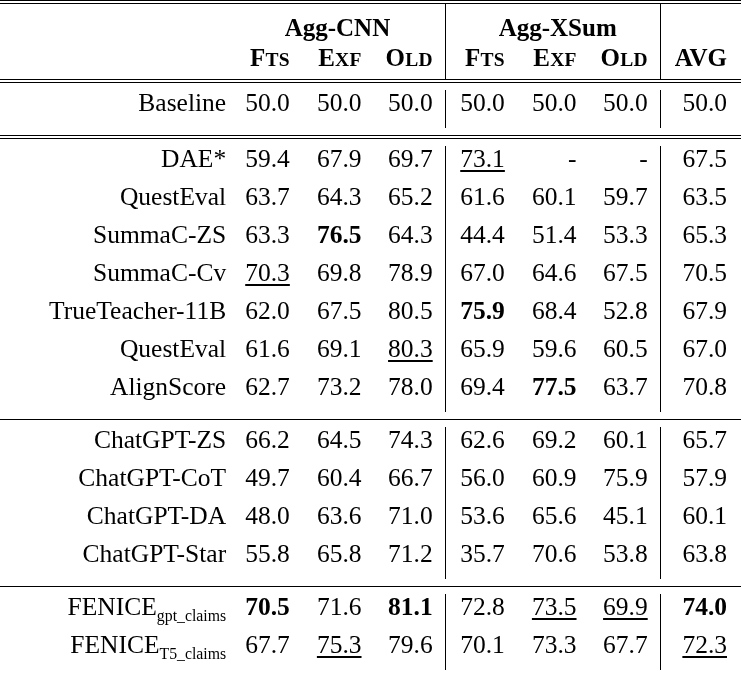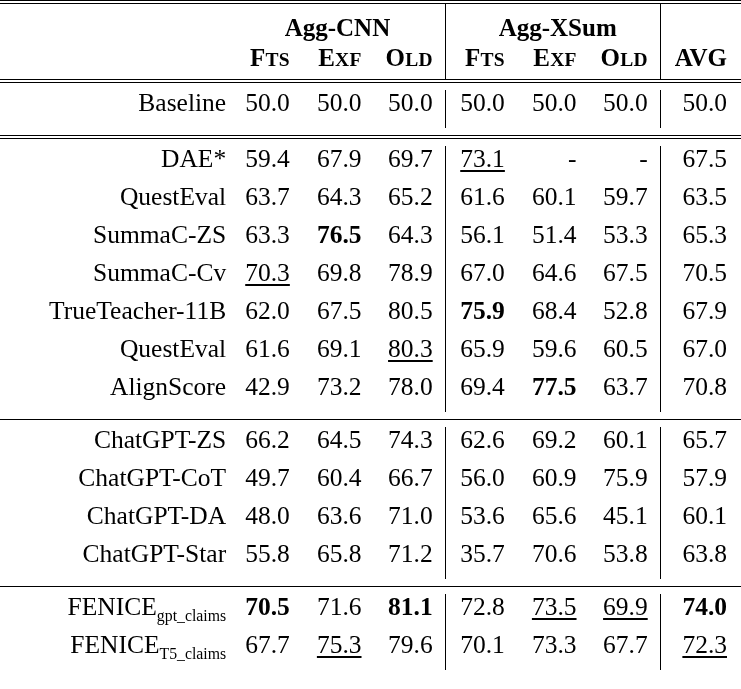--- a/index.html
+++ b/index.html
@@ -197,21 +197,21 @@
           <td class="num vsep-left"><span>61.6</span></td>
           <td class="num"><span>60.1</span></td>
           <td class="num"><span>59.7</span></td>
           <td class="avg vsep-left"><span>63.5</span></td>
         </tr>
         <tr class="datarow">
           <td class="label">SummaC-ZS</td>
           <td class="num"><span>63.3</span></td>
           <td class="num"><span class="bold">76.5</span></td>
           <td class="num"><span>64.3</span></td>
-          <td class="num vsep-left"><span>56.1</span></td>
+          <td class="num vsep-left"><span>44.4</span></td>
           <td class="num"><span>51.4</span></td>
           <td class="num"><span>53.3</span></td>
           <td class="avg vsep-left"><span>65.3</span></td>
         </tr>
         <tr class="datarow">
           <td class="label">SummaC-Cv</td>
           <td class="num"><span class="under">70.3</span></td>
           <td class="num"><span>69.8</span></td>
           <td class="num"><span>78.9</span></td>
           <td class="num vsep-left"><span>67.0</span></td>
@@ -234,21 +234,21 @@
           <td class="num"><span>61.6</span></td>
           <td class="num"><span>69.1</span></td>
           <td class="num"><span class="under">80.3</span></td>
           <td class="num vsep-left"><span>65.9</span></td>
           <td class="num"><span>59.6</span></td>
           <td class="num"><span>60.5</span></td>
           <td class="avg vsep-left"><span>67.0</span></td>
         </tr>
         <tr class="datarow">
           <td class="label">AlignScore</td>
-          <td class="num"><span>42.9</span></td>
+          <td class="num"><span>62.7</span></td>
           <td class="num"><span>73.2</span></td>
           <td class="num"><span>78.0</span></td>
           <td class="num vsep-left"><span>69.4</span></td>
           <td class="num"><span class="bold">77.5</span></td>
           <td class="num"><span>63.7</span></td>
           <td class="avg vsep-left"><span>70.8</span></td>
         </tr>
         <tr class="pad-sm">
           <td colspan="8"></td>
         </tr>

